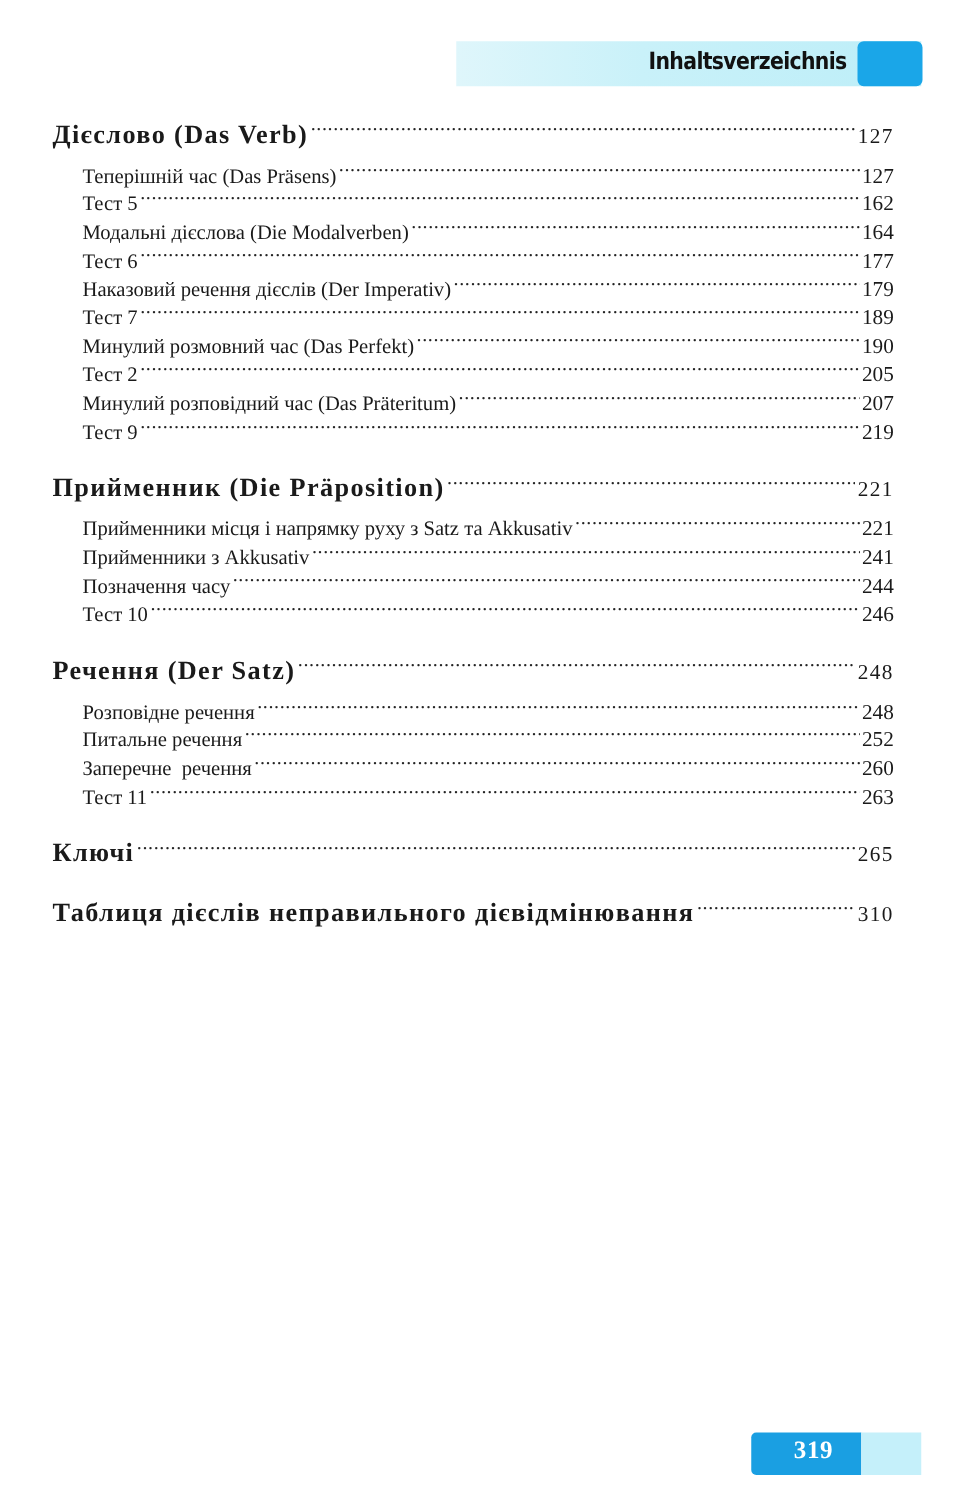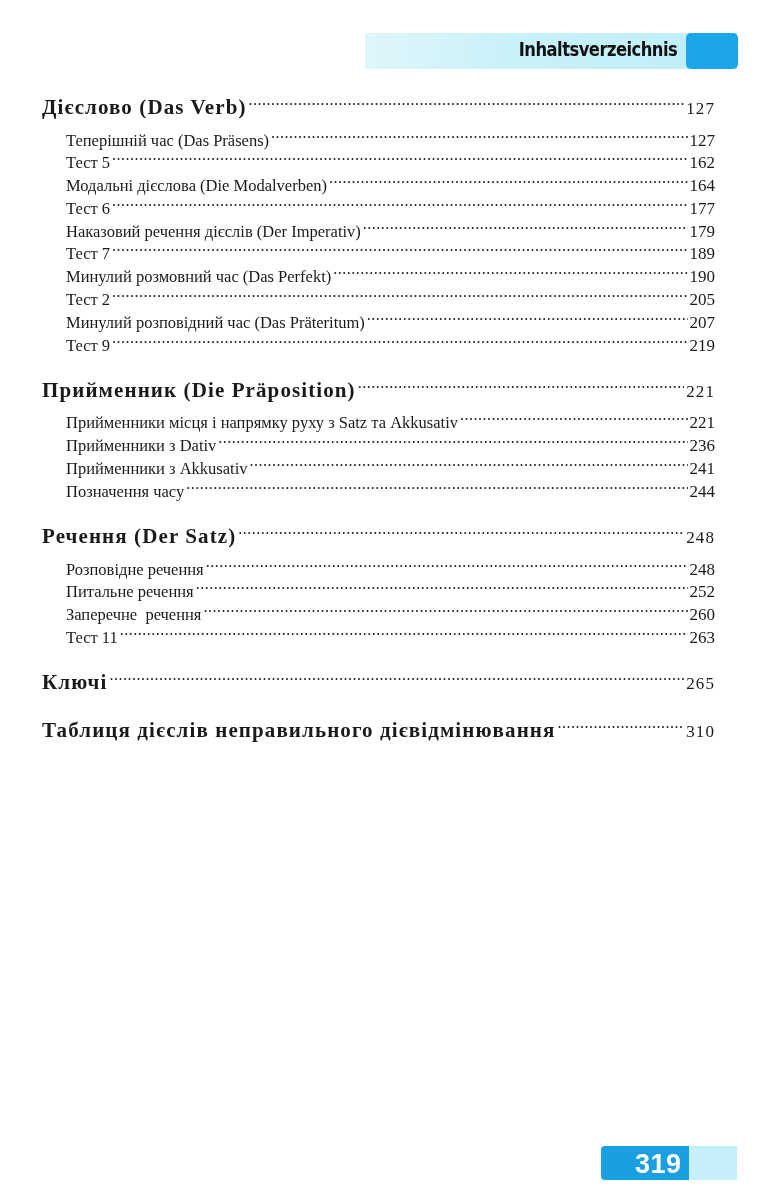--- a/index.html
+++ b/index.html
@@ -117,23 +117,23 @@
     .page-tab .light {
       position: absolute;
       left: 88px; top: 0;
       width: 48px; height: 34px;
       background: #c5f0fa;
     }
     .page-number {
       position: absolute;
       left: 34px;
       top: 3px;
-      font-family: Liberation Sans, sans-serif;
+      font-family: Liberation Serif, serif;
       font-weight: bold;
-      font-size: 27px;
+      font-size: 20px;
       color: #ffffff;
       letter-spacing: 0.5px;
     }
   </style>
 </head>
 <body>
 
 <div class="header-band"></div>
 <div class="header-title">Inhaltsverzeichnis</div>
 <div class="header-tab"></div>
@@ -206,33 +206,33 @@
       <span class="leader"></span>
       <span class="page">221</span>
     </div>
     <div class="entries">
       <div class="toc-row entry">
           <span class="label">Прийменники місця і напрямку руху з Satz та Akkusativ</span>
           <span class="leader"></span>
           <span class="page">221</span>
         </div>
       <div class="toc-row entry">
-          <span class="label">Прийменники з Dativ</span>
-          <span class="leader"></span>
-          <span class="page">236</span>
-        </div>
-      <div class="toc-row entry">
           <span class="label">Прийменники з Akkusativ</span>
           <span class="leader"></span>
           <span class="page">241</span>
         </div>
       <div class="toc-row entry">
           <span class="label">Позначення часу</span>
           <span class="leader"></span>
           <span class="page">244</span>
+        </div>
+      <div class="toc-row entry">
+          <span class="label">Тест 10</span>
+          <span class="leader"></span>
+          <span class="page">246</span>
         </div>
     </div>
   </div>
 
   <div class="section">
     <div class="toc-row section-title">
       <span class="label">Речення (Der Satz)</span>
       <span class="leader"></span>
       <span class="page">248</span>
     </div>

